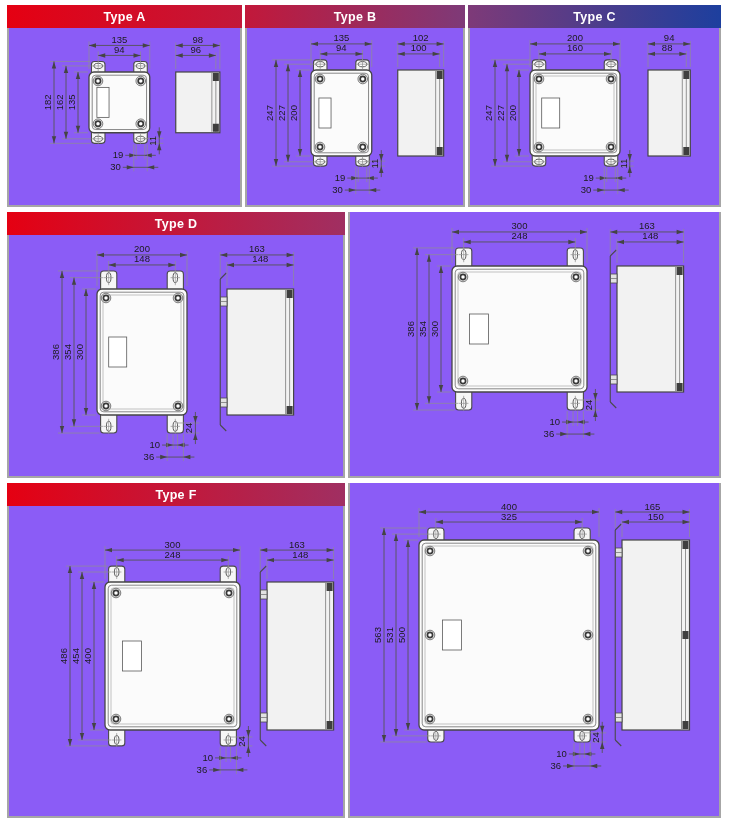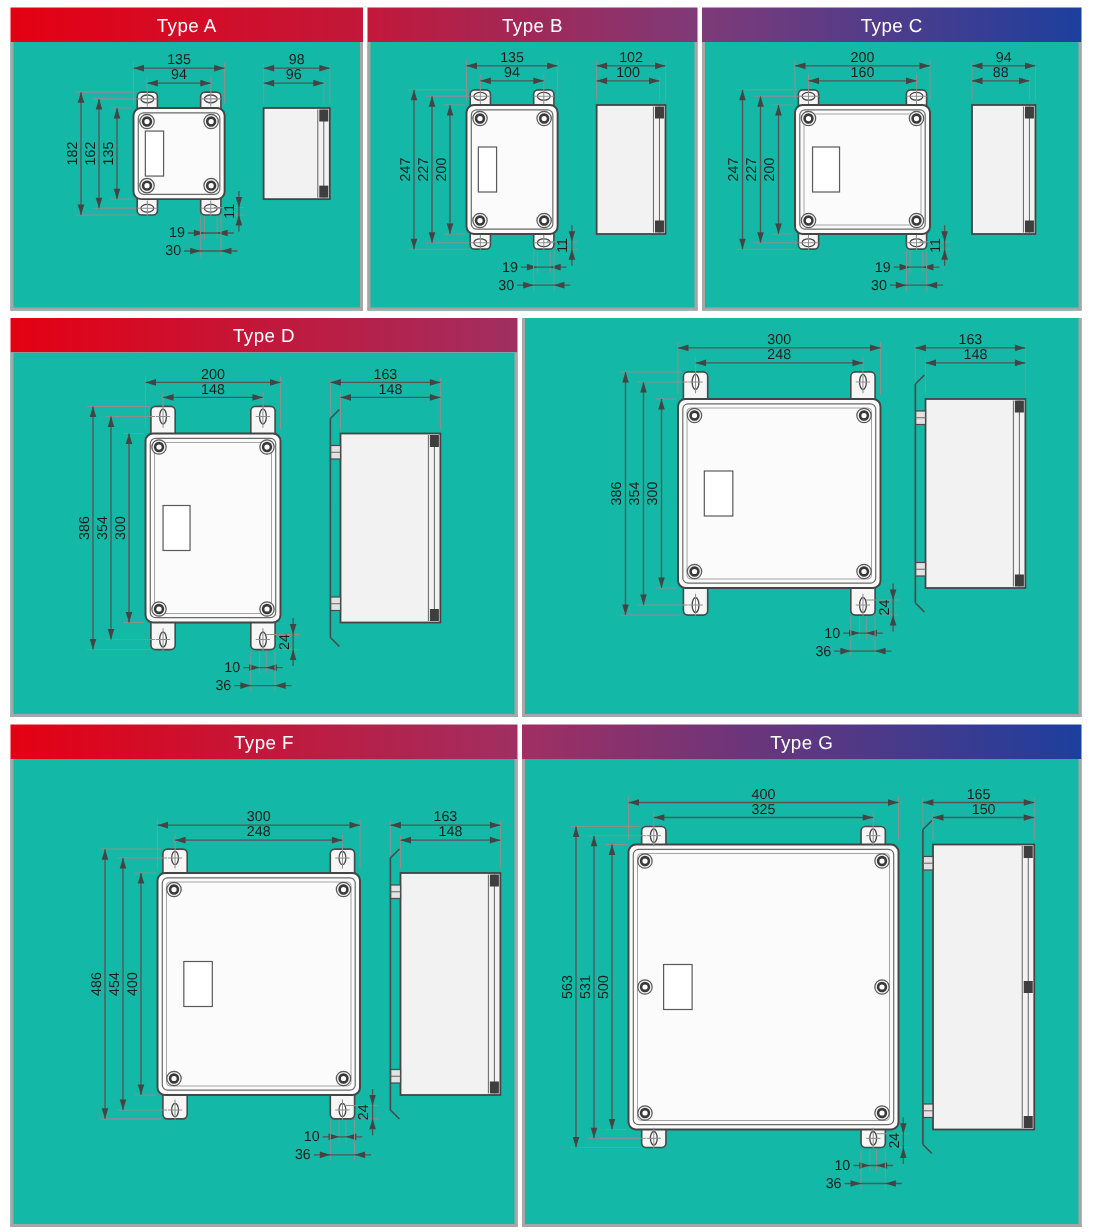--- a/index.html
+++ b/index.html
@@ -4,22 +4,22 @@
 <style>
   html,body{margin:0;padding:0;background:#ffffff;}
   body{width:729px;height:821px;font-family:"Liberation Sans",sans-serif;}
   .page{box-sizing:border-box;width:729px;height:821px;padding:5px 8px 3px 7px;background:#fff;}
   .row{display:flex;gap:3px;margin-bottom:5px;}
   .cell{display:flex;flex-direction:column;box-sizing:border-box;background:#fff;}
   .row1 .cell{height:202px;}
   .row2 .cell{height:266px;}
   .row3 .cell{height:335px;}
   .cell-header{height:23px;flex:none;display:flex;align-items:center;justify-content:center;}
-  .header-label{color:#ffffff;font-weight:normal;font-size:12.5px;letter-spacing:0.3px;}
-  .cell-body{flex:1;border:2px solid #a6a6a6;border-top:none;overflow:hidden;background:#14b8a6;}
+  .header-label{color:#ffffff;font-weight:bold;font-size:12.5px;letter-spacing:0.3px;}
+  .cell-body{flex:1;border:2px solid #a6a6a6;border-top:none;overflow:hidden;background:#8b5cf6;}
   svg{display:block;}
   .dl{stroke:#555;stroke-width:0.9;}
   .ext{stroke:#8f8f8f;stroke-width:0.7;}
   .ah{fill:#444;}
   .dt{font:9.5px "Liberation Sans",sans-serif;fill:#1c1c1c;}
   .lug{fill:#f6f6f6;stroke:#4a4a4a;stroke-width:1.1;}
   .box{fill:#fbfbfb;stroke:#454545;stroke-width:1.3;}
   .box2{fill:none;stroke:#6a6a6a;stroke-width:0.8;}
   .box3{fill:none;stroke:#9a9a9a;stroke-width:0.6;}
   .scw1{fill:#ececec;stroke:#5a5a5a;stroke-width:0.8;}
@@ -660,23 +660,20 @@
             <text x="287.925" y="41.59" text-anchor="middle" class="dt">163</text>
             <line x1="258" y1="73" x2="258" y2="51.09" class="ext"></line>
             <line x1="258" y1="54.09" x2="324.6" y2="54.09" class="dl"></line>
             <polygon points="258,54.09 265,51.89 265,56.290000000000006" class="ah"></polygon>
             <polygon points="324.6,54.09 317.6,51.89 317.6,56.290000000000006" class="ah"></polygon>
             <text x="291.3" y="51.59" text-anchor="middle" class="dt">148</text>
           </svg>
       </div>
     </div>
     <div class="cell" style="width:373px">
-      <div class="cell-header" style="background: linear-gradient(90deg, rgb(160, 47, 98), rgb(29, 63, 158));">
-        <span class="header-label">Type G</span>
-      </div>
       <div class="cell-body">
         <svg width="369" height="310" viewBox="0 0 369 310">
             <rect x="77.775" y="45.03" width="16.2" height="15.97" rx="3" class="lug"></rect>
             <rect x="224.025" y="45.03" width="16.2" height="15.97" rx="3" class="lug"></rect>
             <rect x="77.775" y="243" width="16.2" height="15.97" rx="3" class="lug"></rect>
             <rect x="224.025" y="243" width="16.2" height="15.97" rx="3" class="lug"></rect>
             <rect x="69" y="57" width="180" height="190" rx="5" class="box"></rect>
             <rect x="72.2" y="60.2" width="173.6" height="183.6" rx="3.5" class="box2"></rect>
             <rect x="75" y="63" width="168" height="178" rx="2.5" class="box3"></rect>
             <circle cx="80" cy="68" r="4.8" class="scw1"></circle>

